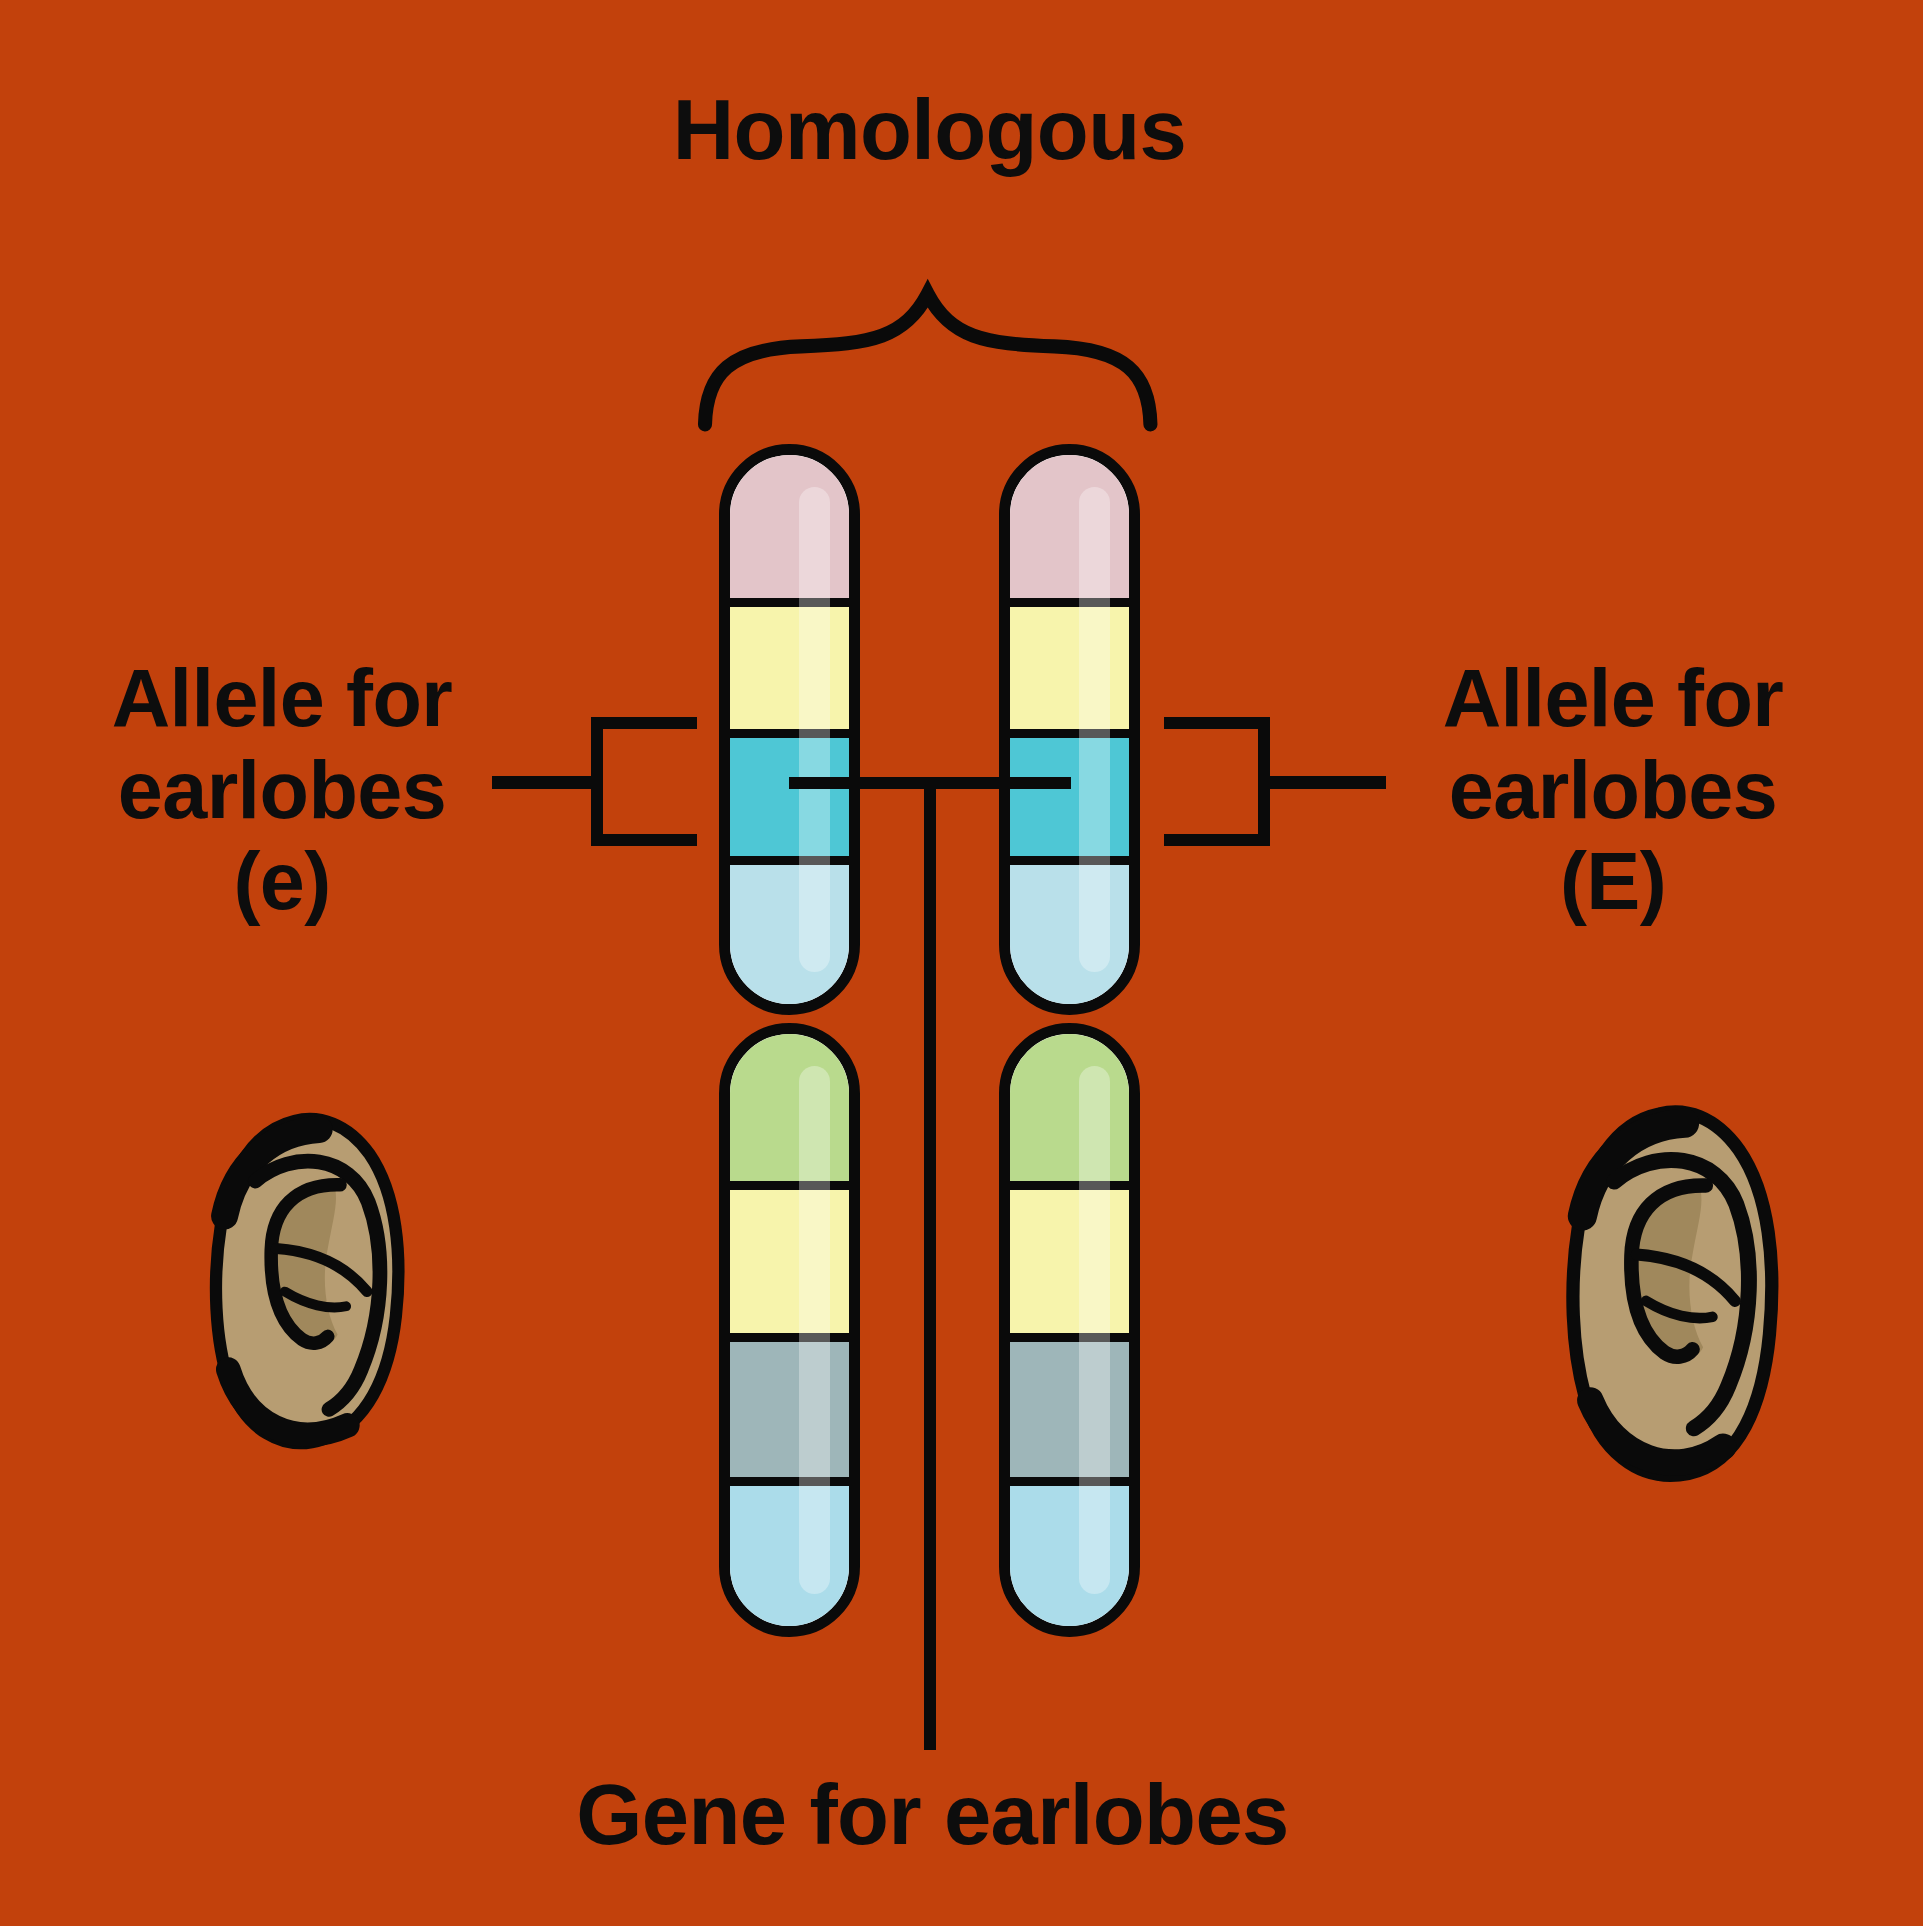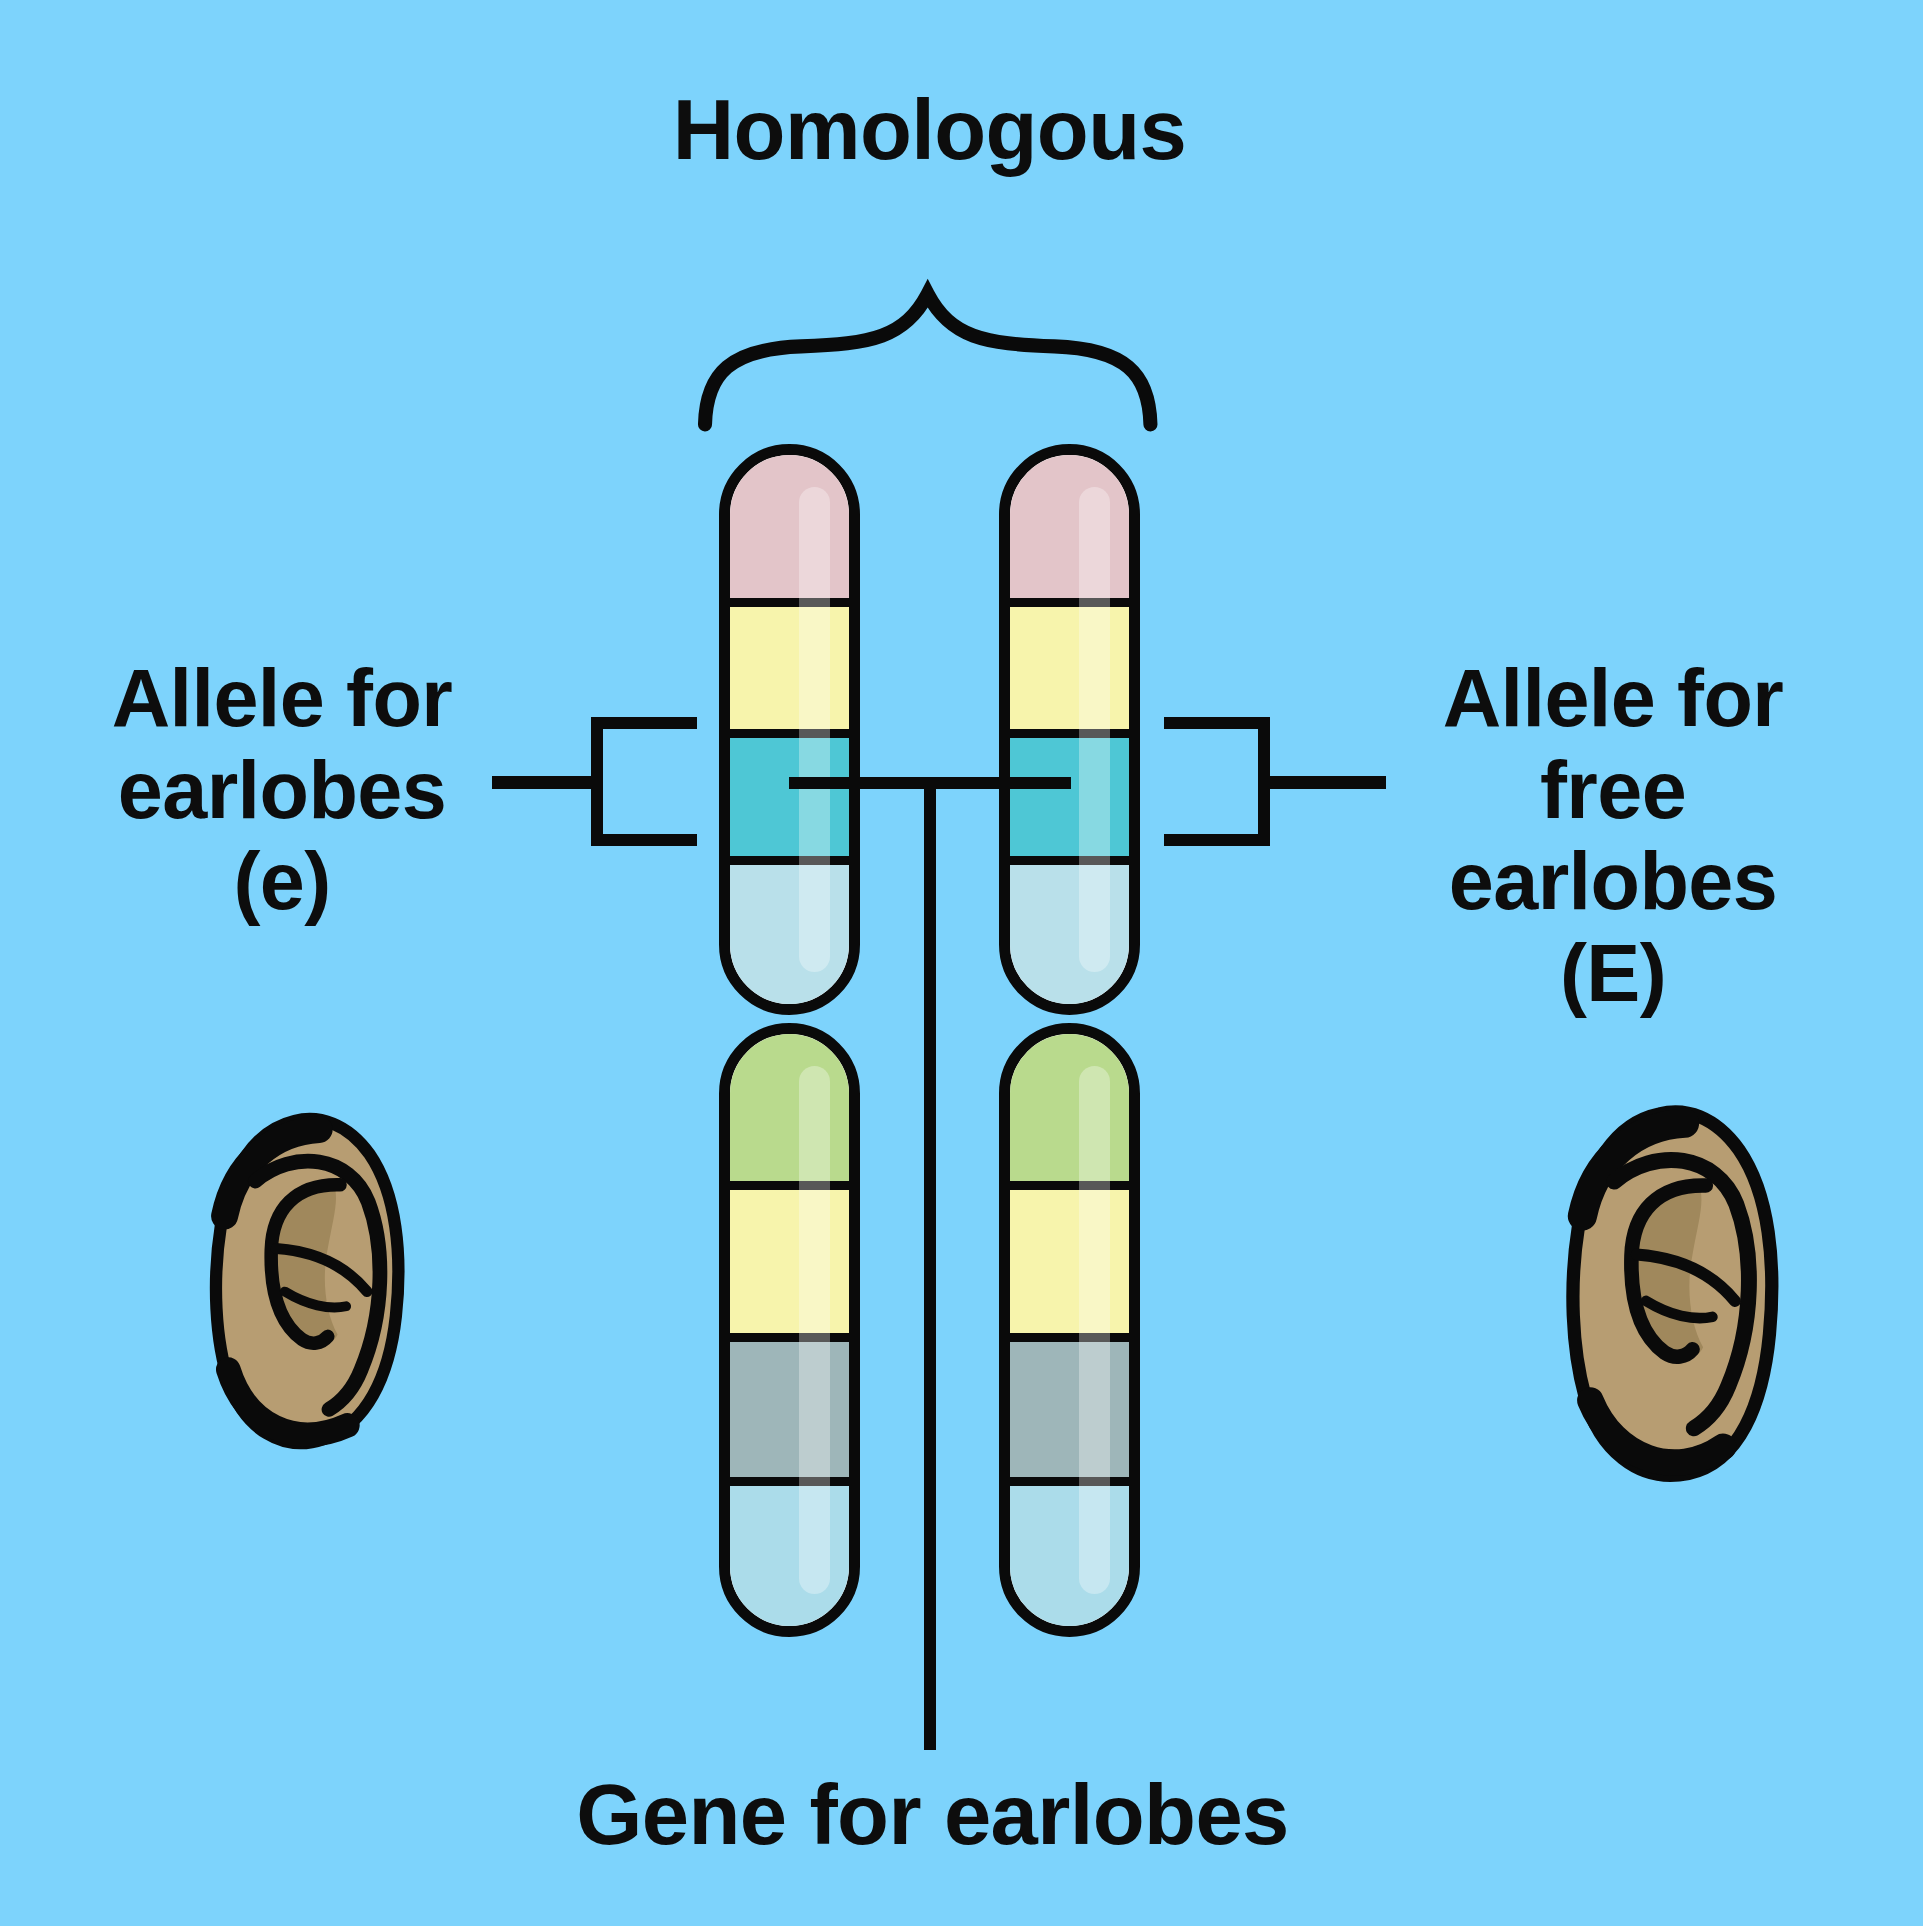--- a/index.html
+++ b/index.html
@@ -1,20 +1,20 @@
 <!DOCTYPE html>
 <html style="font-size:10.3px"><head>
 <meta charset="utf-8">
 <style>
   html,body{margin:0;padding:0;background:#ffffff;}
   #canvas{
     position:relative;
     width:1924px;
     height:1926px;
-    background:#7dd3fc;
+    background:#c2410c;
     font-family:"Liberation Sans", sans-serif;
     overflow:hidden;
   }
   .label{
     position:absolute;
     color:#0d0d0d;
     font-weight:bold;
     text-align:center;
     line-height:1.13;
     letter-spacing:-0.6px;
@@ -105,21 +105,20 @@
   <div class="line" style="left:1164px;top:717px;width:106px;height:12px;"></div>
   <div class="line" style="left:1164px;top:834px;width:106px;height:12px;"></div>
 
   <div id="left-label" class="label">
     <div>Allele for</div>
     <div>earlobes</div>
     <div>(e)</div>
   </div>
   <div id="right-label" class="label">
     <div>Allele for</div>
-    <div>free</div>
     <div>earlobes</div>
     <div>(E)</div>
   </div>
 
   <div id="bottom-label" class="label">
     <span>Gene for earlobes</span>
   </div>
 
   <svg class="earsvg" style="left:189px;top:1093px;" width="221" height="375" viewBox="0 0 360 600">
     <path d="M 172 40 C 105 56 66 122 52 210 C 38 298 42 398 66 468 C 90 540 152 582 220 558 C 288 534 326 458 337 358 C 348 258 338 158 294 94 C 258 44 212 30 172 40 Z" fill="#b79d72" stroke="#0a0a0a" stroke-width="20"></path>

